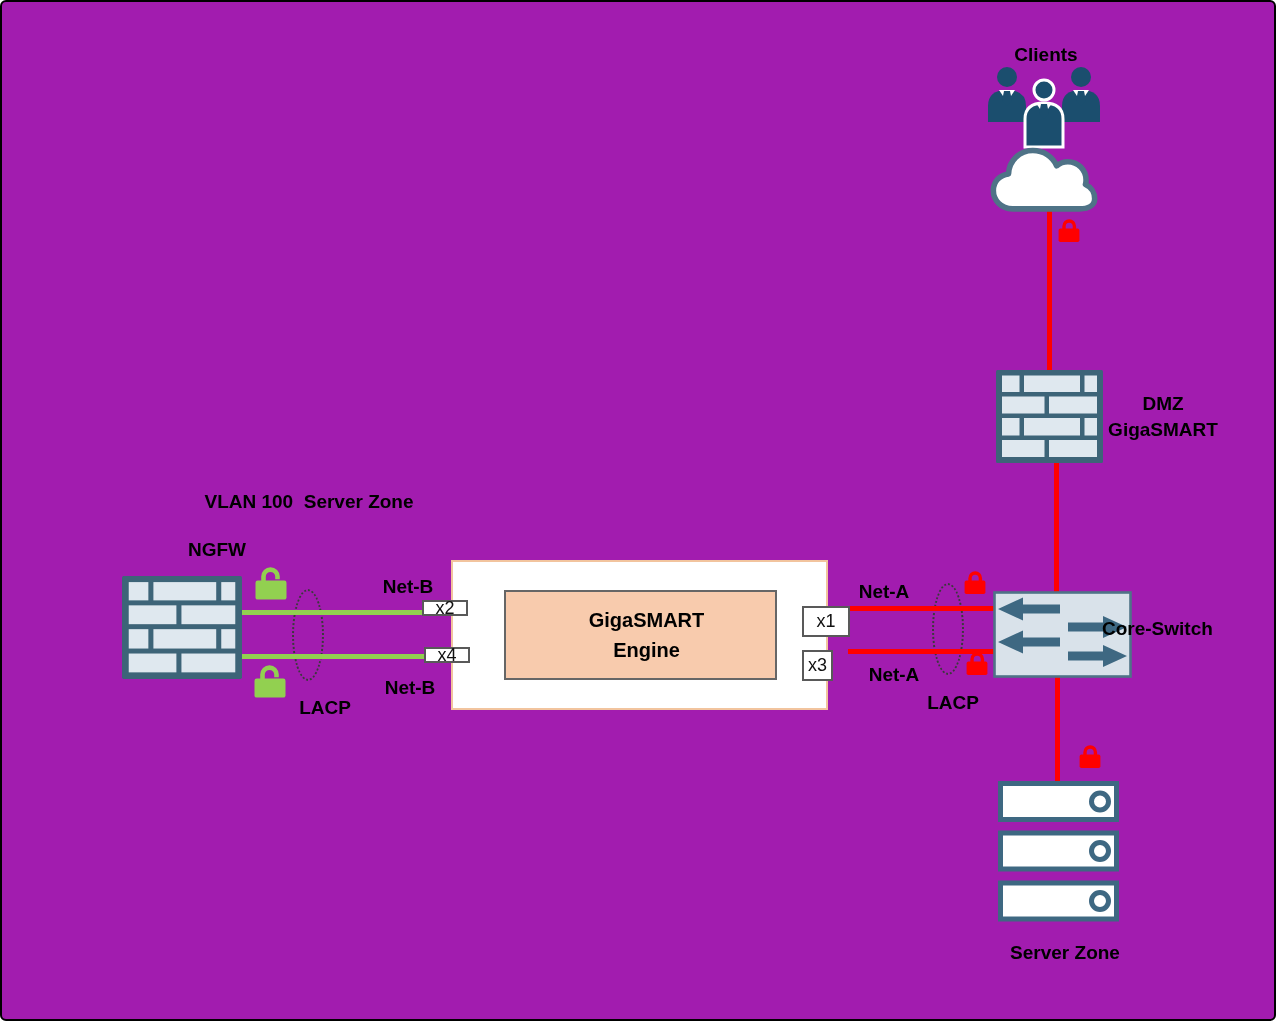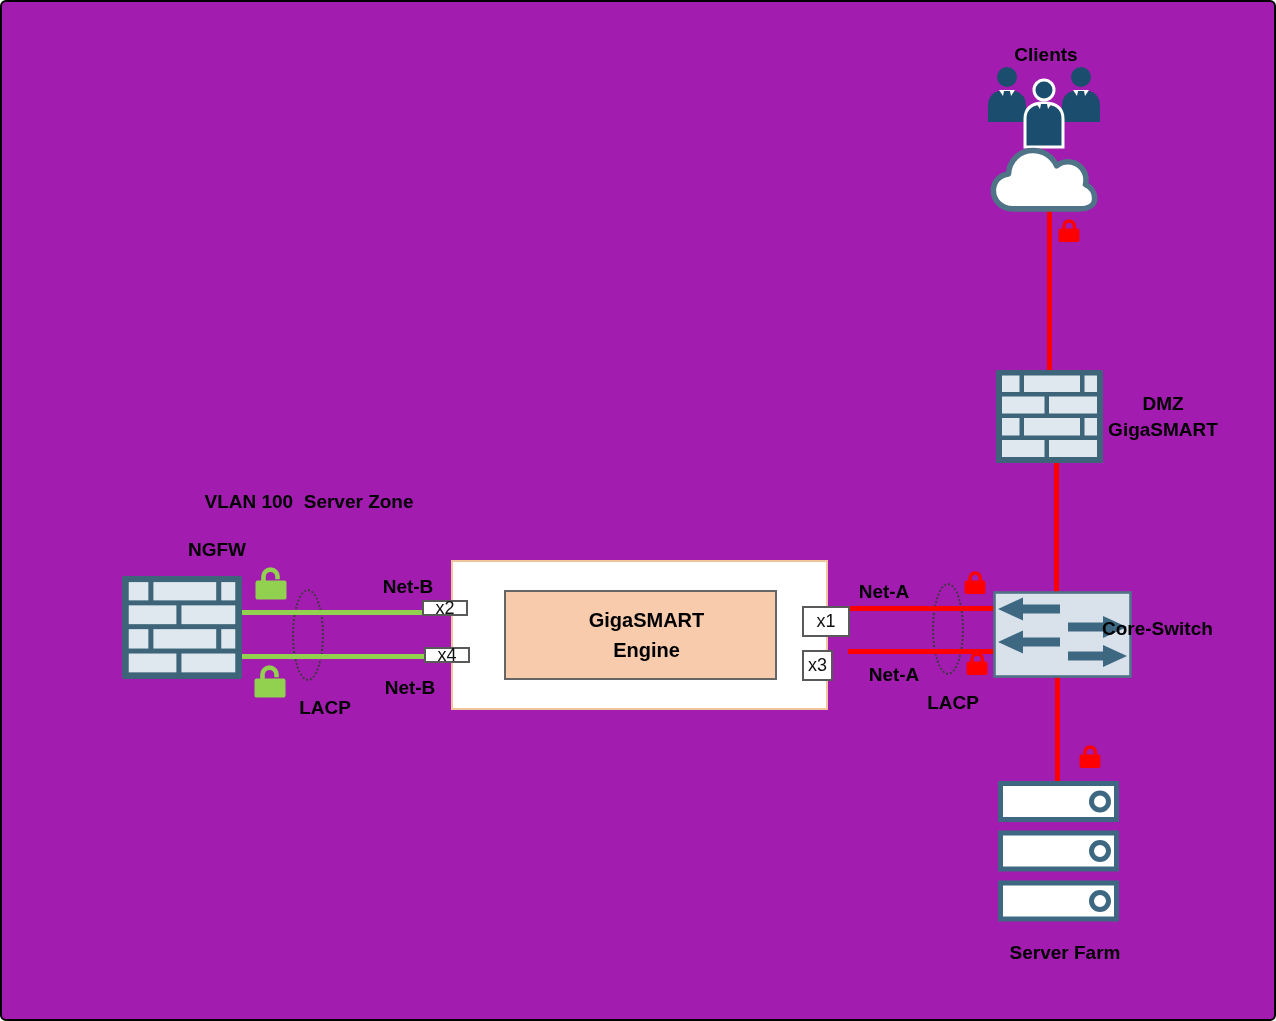--- a/index.html
+++ b/index.html
@@ -162,21 +162,21 @@
       <g fill="#fff" stroke="#3e6882" stroke-width="5">
         <rect x="2.5" y="2.5" width="116" height="36"></rect>
           <circle cx="102" cy="20.5" r="8.5"></circle>
         <rect x="2.5" y="52" width="116" height="36"></rect>
           <circle cx="102" cy="70" r="8.5"></circle>
         <rect x="2.5" y="102" width="116" height="36"></rect>
           <circle cx="102" cy="120" r="8.5"></circle>
       </g>
     </svg>
   </div>
-  <div class="lbl center" style="left:1063px;top:940px;">Server Farm</div>
+  <div class="lbl center" style="left:1063px;top:940px;">Server Zone</div>
 
   <div class="lbl center" style="left:307px;top:486px;line-height:28px;">
     <div class="pre">VLAN 100  Server Zone</div>
   </div>
   <div class="lbl center" style="left:179px;top:537px;margin-left:36px;">NGFW</div>
 
   <div class="icon" style="left:120px;top:574px;">
     <svg width="120" height="103" viewBox="0 0 107 93" preserveAspectRatio="none">
       <rect width="107" height="93" rx="1.5" fill="#3d6478"></rect>
       <g fill="#dfe8ef">

